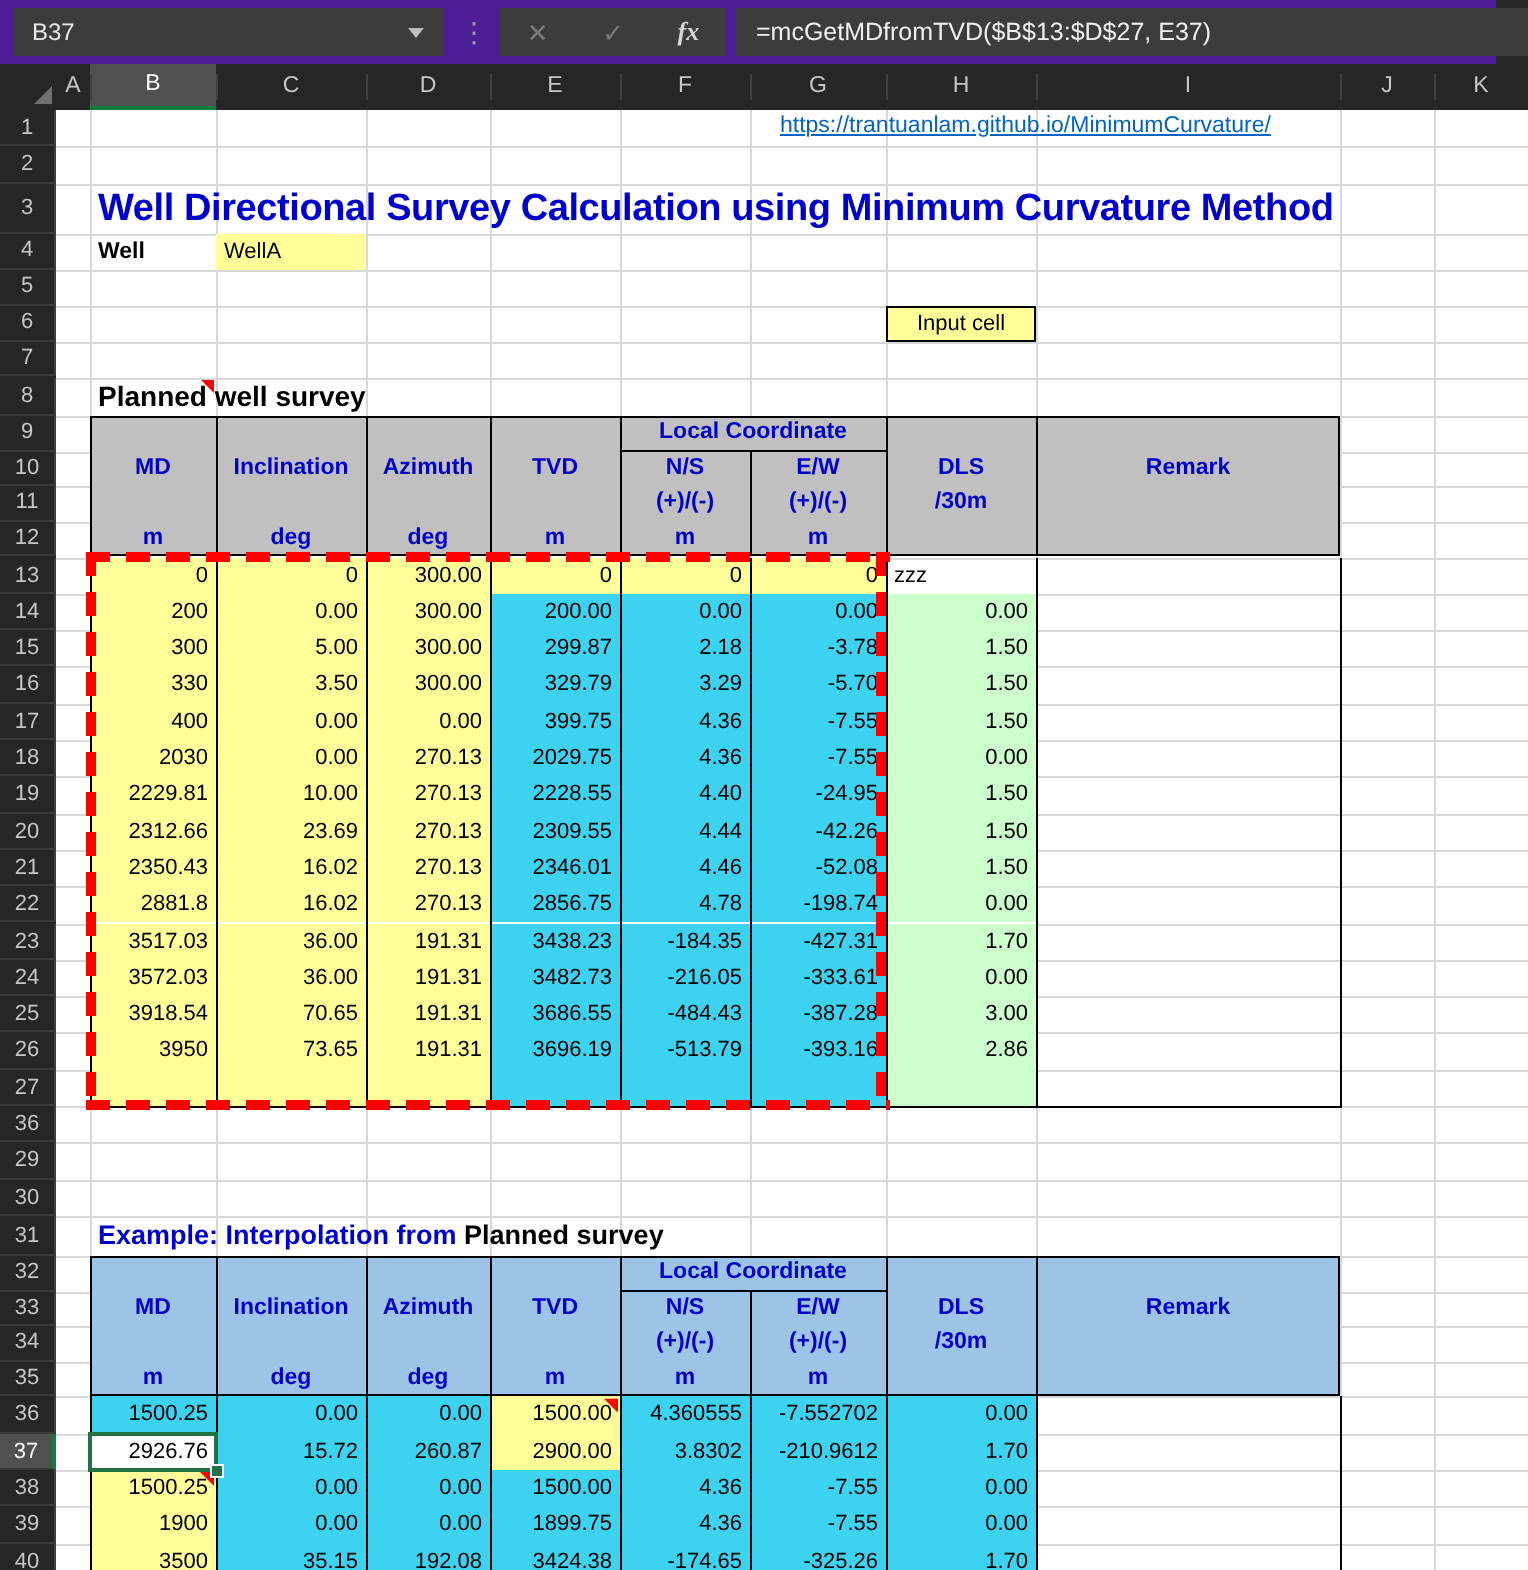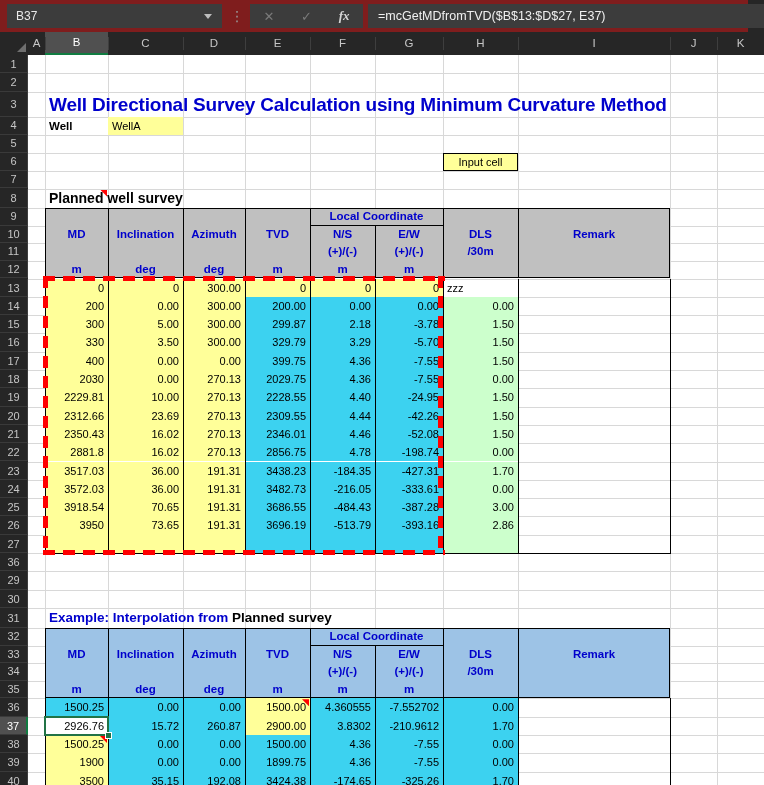--- a/index.html
+++ b/index.html
@@ -1,21 +1,21 @@
 <!DOCTYPE html>
 <html><head>
 <meta charset="utf-8">
 <style>
   html,body{margin:0;padding:0;background:#111;}
   #app{position:relative;width:764px;height:785px;overflow:hidden;background:#262626;
        font-family:"Liberation Sans",sans-serif;}
   #app *{box-sizing:border-box;}
 
   
-  .topbar{position:absolute;left:0;top:0;width:748px;height:32px;background:#7f1d1d;z-index:8;}
+  .topbar{position:absolute;left:0;top:0;width:748px;height:32px;background:#4c1d95;z-index:8;}
   .namebox{position:absolute;left:7px;top:4px;width:215px;height:24px;background:#3C3C3C;
            color:#E8E8E8;font-size:12px;line-height:24px;padding-left:9px;}
   .nb-caret{position:absolute;right:10px;top:10px;width:0;height:0;
             border-left:4px solid transparent;border-right:4px solid transparent;
             border-top:5px solid #BDBDBD;}
   .dots{position:absolute;left:228px;top:4px;width:18px;height:24px;color:#9A9A9A;
         font-size:14px;line-height:24px;text-align:center;}
   .fbtns{position:absolute;left:250px;top:4px;width:113px;height:24px;background:#3C3C3C;
          display:flex;align-items:center;justify-content:space-around;}
   .fb-x,.fb-ck{color:#7A7A7A;font-size:13px;}
@@ -60,20 +60,21 @@
     <div class="fbtns">
       <span class="fb-x">✕</span>
       <span class="fb-ck">✓</span>
       <span class="fb-fx">fx</span>
     </div>
     <div class="formulabox">
       <span>=mcGetMDfromTVD($B$13:$D$27, E37)</span>
     </div>
   </div>
 
+  <div class="st link">https://trantuanlam.github.io/MinimumCurvature/</div>
   <div class="st title">Well Directional Survey Calculation using Minimum Curvature Method</div>
   <div class="st welllbl">Well</div>
   <div class="st wellval">WellA</div>
   <div class="st leg-in">Input cell</div>
   <div class="st ptitle">Planned well survey</div>
   <div class="tri tri-b8"></div>
   <div class="st etitle">
     <span class="b">Example: Interpolation from </span><span class="k">Planned survey</span>
   </div>
 

